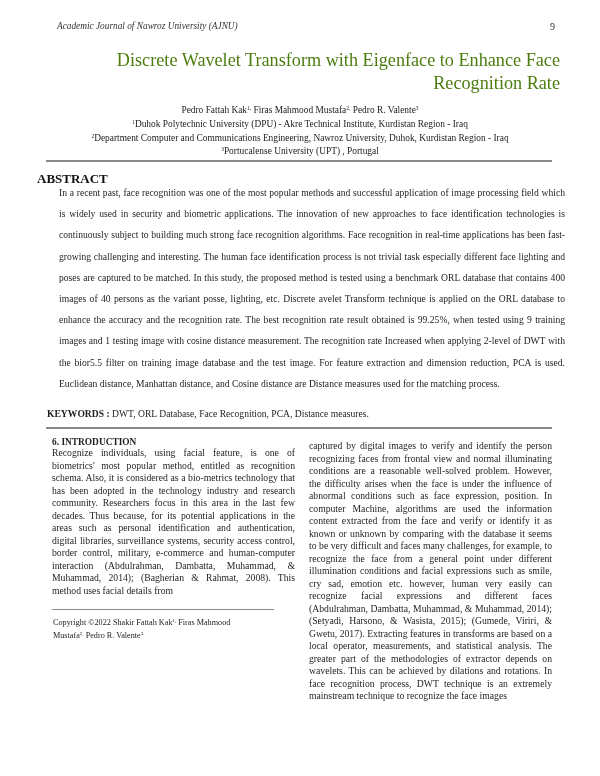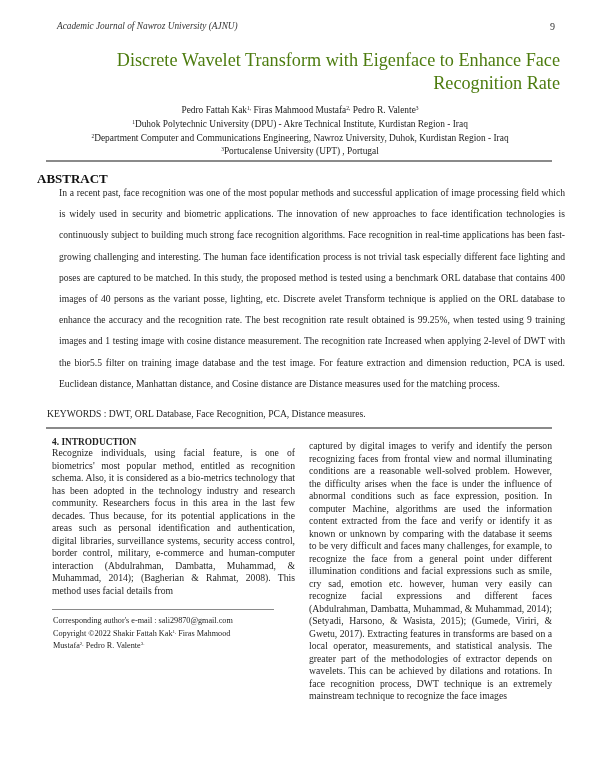--- a/index.html
+++ b/index.html
@@ -37,21 +37,21 @@
       font-weight: bold; font-size: 13px; color: #111;
     }
     .abstract-body {
       position: absolute; left: 47px; width: 506px; top: 182px;
       font-size: 9.6px; line-height: 21.2px; text-align: justify; color: #1e1e1e; margin-left: 12px;
     }
     .keywords {
       position: absolute; left: 47px; width: 506px; top: 408px;
       font-size: 9.6px; color: #1e1e1e;
     }
-    .keywords b { font-weight: normal; }
+    .keywords b { font-weight: bold; }
     .col {
       position: absolute; width: 243px;
       font-size: 9.7px; line-height: 12.5px; text-align: justify; color: #1e1e1e;
     }
     .col-left { left: 52px; top: 437px; }
     .col-right { left: 309px; top: 440px; }
     .intro-head { font-weight: bold; font-size: 9.4px; line-height: 10px; }
     .footnote-rule {
       position: absolute; left: 52px; top: 609px; width: 222px; height: 1.3px; background: #8a8a8a;
     }
@@ -85,28 +85,27 @@
 <div class="rule" style="top:160px;"></div>
 
 <div class="abstract-head">ABSTRACT</div>
 <p class="abstract-body">In a recent past, face recognition was one of the most popular methods and successful application of image processing field which is widely used in security and biometric applications. The innovation of new approaches to face identification technologies is continuously subject to building much strong face recognition algorithms. Face recognition in real-time applications has been fast-growing challenging and interesting. The human face identification process is not trivial task especially different face lighting and poses are captured to be matched. In this study, the proposed method is tested using a benchmark ORL database that contains 400 images of 40 persons as the variant posse, lighting, etc. Discrete avelet Transform technique is applied on the ORL database to enhance the accuracy and the recognition rate. The best recognition rate result obtained is 99.25%, when tested using 9 training images and 1 testing image with cosine distance measurement. The recognition rate Increased when applying 2-level of DWT with the bior5.5 filter on training image database and the test image. For feature extraction and dimension reduction, PCA is used. Euclidean distance, Manhattan distance, and Cosine distance are Distance measures used for the matching process.</p>
 
 <div class="keywords"><b>KEYWORDS :</b><span> DWT, ORL Database, Face Recognition, PCA, Distance measures.</span></div>
 
 <div class="rule" style="top:427px;"></div>
 
 <div class="col col-left">
-  <div class="intro-head">4. INTRODUCTION</div>
+  <div class="intro-head">6. INTRODUCTION</div>
   <p>Recognize individuals, using facial feature, is one of biometrics' most popular method, entitled as recognition schema. Also, it is considered as a bio-metrics technology that has been adopted in the technology industry and research community. Researchers focus in this area in the last few decades. Thus because, for its potential applications in the areas such as personal identification and authentication, digital libraries, surveillance systems, security access control, border control, military, e-commerce and human-computer interaction (Abdulrahman, Dambatta, Muhammad, &amp; Muhammad, 2014); (Bagherian &amp; Rahmat, 2008). This method uses facial details from</p>
 </div>
 
 <div class="col col-right">
   <p>captured by digital images to verify and identify the person recognizing faces from frontal view and normal illuminating conditions are a reasonable well-solved problem. However, the difficulty arises when the face is under the influence of abnormal conditions such as face expression, position. In computer Machine, algorithms are used the information content extracted from the face and verify or identify it as known or unknown by comparing with the database it seems to be very difficult and faces many challenges, for example, to recognize the face from a general point under different illumination conditions and facial expressions such as smile, cry sad, emotion etc. however, human very easily can recognize facial expressions and different faces (Abdulrahman, Dambatta, Muhammad, &amp; Muhammad, 2014); (Setyadi, Harsono, &amp; Wasista, 2015); (Gumede, Viriri, &amp; Gwetu, 2017). Extracting features in transforms are based on a local operator, measurements, and statistical analysis. The greater part of the methodologies of extractor depends on wavelets. This can be achieved by dilations and rotations. In face recognition process, DWT technique is an extremely mainstream technique to recognize the face images</p>
 </div>
 
 <div class="footnote-rule"></div>
 <div class="footnote">
-  <div>Corresponding author's e-mail : sali29870@gmail.com</div>
   <div><span>Copyright ©2022 Shakir Fattah Kak</span><sup>1,</sup><span> Firas Mahmood</span></div>
   <div><span>Mustafa</span><sup>2,</sup><span> Pedro R. Valente</span><sup>3.</sup></div>
 </div>
 
 <div class="doi">doi : 10.25007/ajnu.v7n4a266</div>
 
 </body></html>

